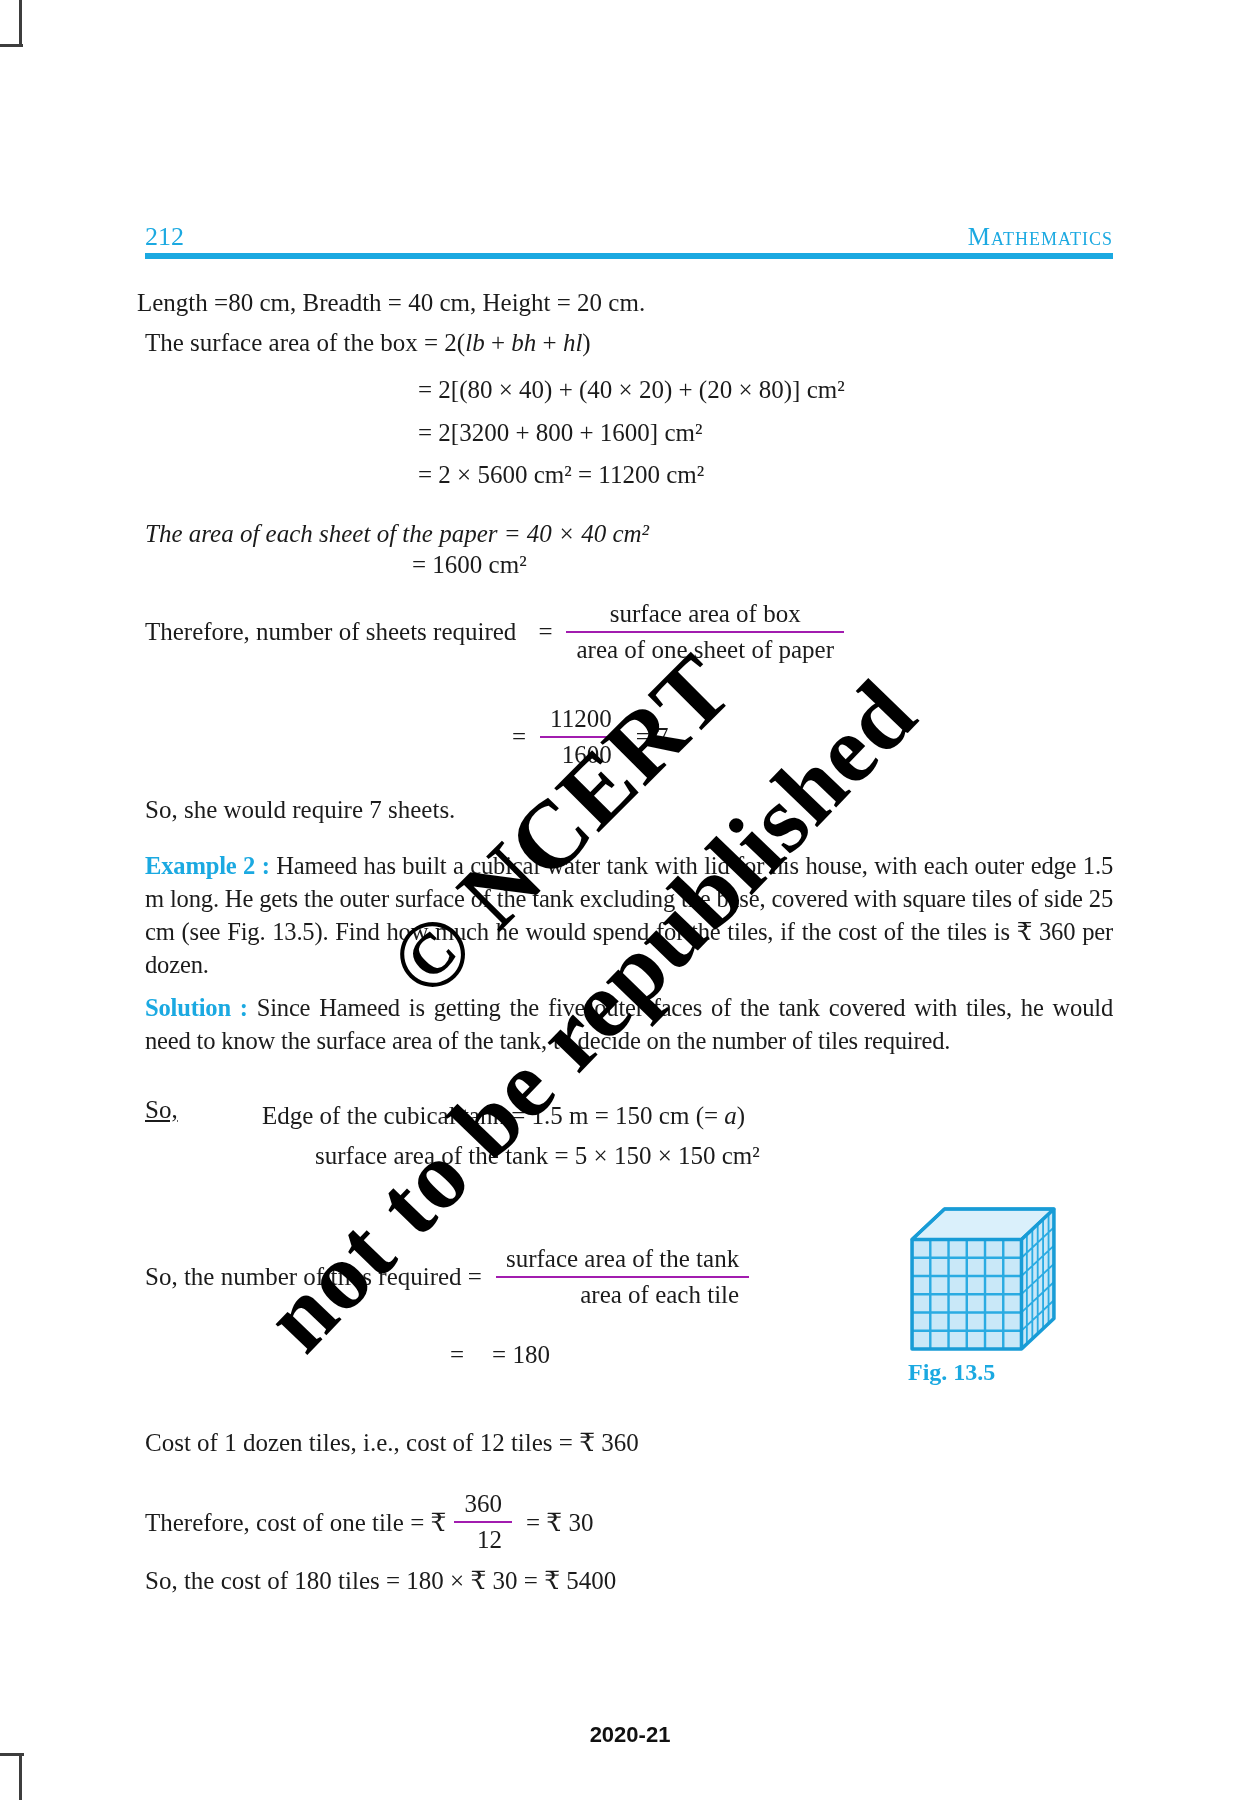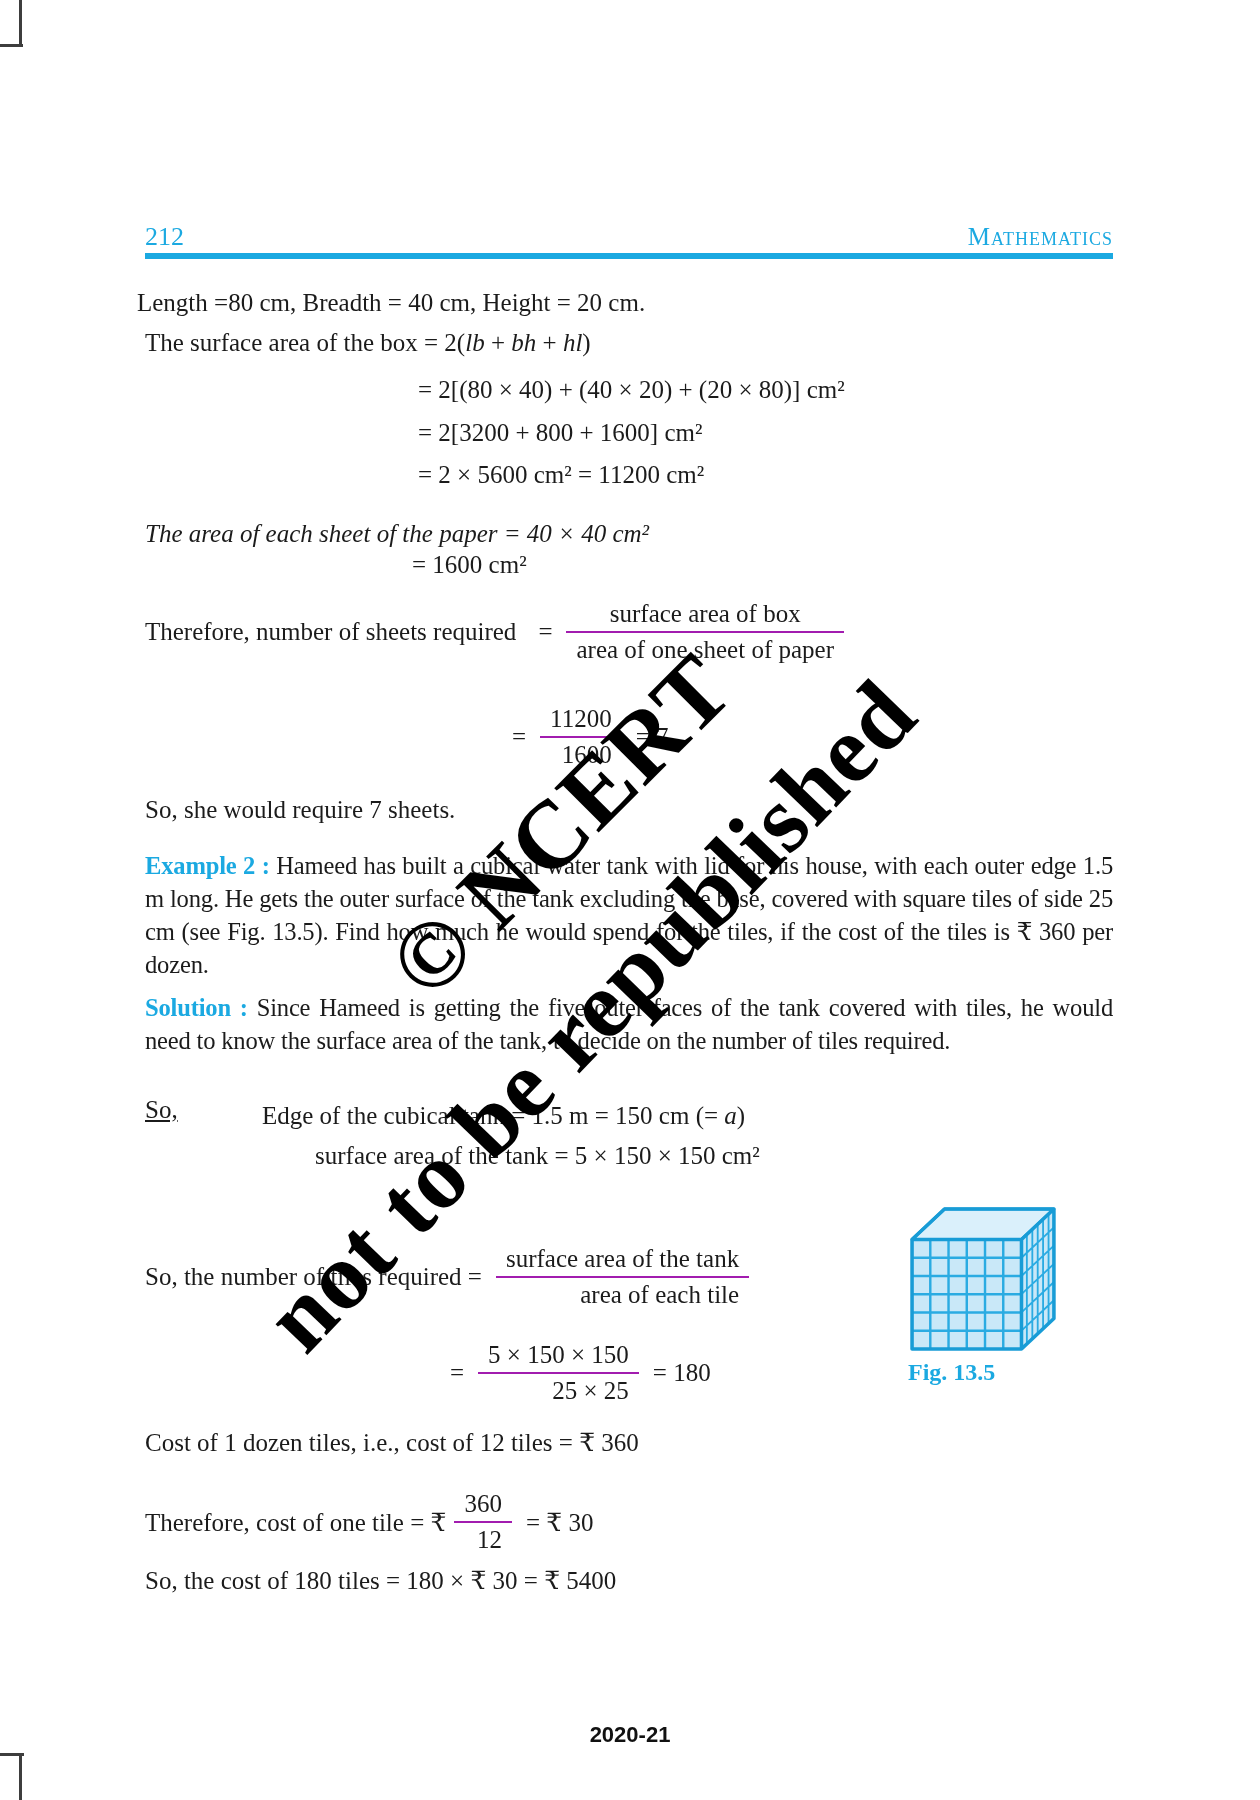--- a/index.html
+++ b/index.html
@@ -104,24 +104,20 @@
   <div class="abs frac-row" style="left:145px;top:1245px;">
     <span>So, the number of tiles required =</span>
     <span class="frac" style="margin-left:14px;">
       <span class="num">surface area of  the tank</span>
       <span class="den">area of each tile</span>
     </span>
   </div>
 
   <div class="abs frac-row" style="left:450px;top:1341px;">
     <span class="eqsign">=</span>
-    <span class="frac">
-      <span class="num">5 × 150 × 150</span>
-      <span class="den">25 × 25</span>
-    </span>
     <span class="res">= 180</span>
   </div>
 
   <div class="abs" style="left:908px;top:1203px;width:152px;">
     <svg width="152" height="152" viewBox="0 0 150 150">
 
       <polygon points="4,36 36,6 144,6 112,36" fill="#daf0fb" stroke="#189cd6" stroke-width="3" stroke-linejoin="round"></polygon>
 
       <rect x="4" y="36" width="108" height="108" fill="#c9e8f8"></rect>
       <path d="M22,36V144 M40,36V144 M58,36V144 M76,36V144 M94,36V144 M4,54H112 M4,72H112 M4,90H112 M4,108H112 M4,126H112" stroke="#2aabe2" stroke-width="2.4" fill="none"></path>

